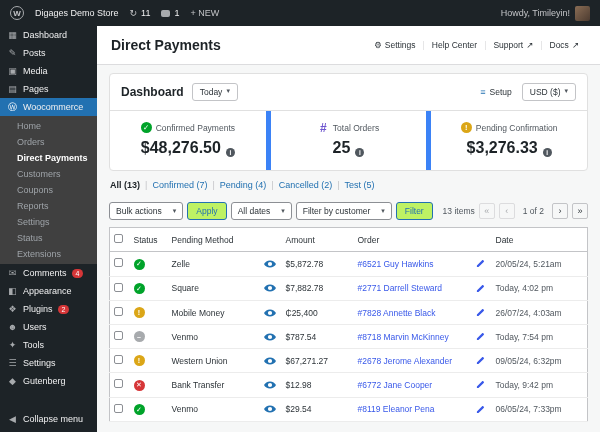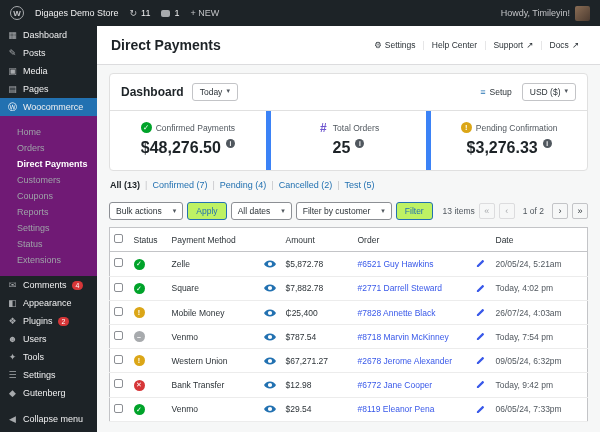--- a/index.html
+++ b/index.html
@@ -18,21 +18,21 @@
   .ab-right{margin-left:auto;display:flex;align-items:center;gap:5px}
   .avatar{width:15px;height:15px;border-radius:2px;background:linear-gradient(135deg,#8a6d55,#4c3b30)}
   
   .wrapper{display:flex;height:406px}
   .sidebar{width:97px;background:#1d2327;color:#f0f0f1;font-size:9px;display:flex;
            flex-direction:column;overflow:hidden;flex-shrink:0}
   .s-item{display:flex;align-items:center;gap:5px;padding:4px 7px;cursor:pointer;line-height:10px}
   .s-ico{width:11px;color:#a7aaad;font-size:9px;text-align:center;flex-shrink:0}
   .s-item.active{background:#2271b1}
   .s-item.active .s-ico{color:#fff}
-  .submenu{background:#701a75;padding:8px 0}
+  .submenu{background:#404040;padding:2px 0}
   .sub-item{padding:3px 7px 3px 17px;color:#9ea3a8;cursor:pointer;line-height:10px;white-space:nowrap}
   .sub-item.current{color:#fff;font-weight:bold}
   .badge{background:#d63638;color:#fff;border-radius:7px;font-size:7px;padding:1px 4px;line-height:7px}
   .collapse-item{margin-top:auto;margin-bottom:4px}
   
   .main{flex:1;display:flex;flex-direction:column;background:#f6f7f7;min-width:0}
   .page-head{height:39px;background:#fff;border-bottom:1px solid #dcdcde;display:flex;
              align-items:center;padding:0 14px;flex-shrink:0}
   .page-title{font-size:14px;font-weight:bold;color:#1d2327}
   .head-actions{margin-left:auto;display:flex;align-items:center;font-size:8.5px;color:#2c3338}
@@ -51,21 +51,21 @@
   .setup .s-glyph{color:#2271b1;font-size:9px}
   .stats{display:flex;border-top:1px solid #e0e0e0}
   .stat{flex:1;padding:11px 0 13px;display:flex;flex-direction:column;align-items:center;gap:6px}
   .stat+.stat{border-left:5px solid #3b82f6}
   .stat-top{display:flex;align-items:center;gap:4px;font-size:8.5px;color:#50575e}
   .stat-ico{width:11px;height:11px;border-radius:50%;color:#fff;font-size:7.5px;display:flex;
             align-items:center;justify-content:center;font-weight:bold}
   .si-confirmed{background:#00a32a}.si-confirmed::after{content:"✓"}
   .si-orders{background:none;color:#6e56cf;font-size:12px}.si-orders::after{content:"#"}
   .si-pending{background:#dba617}.si-pending::after{content:"!"}
-  .stat-val{font-size:16px;font-weight:bold;color:#1d2327;display:flex;align-items:flex-start;gap:5px}
+  .stat-val{font-size:16px;font-weight:bold;color:#1d2327;display:flex;align-items:flex-end;gap:5px}
   .info{width:9px;height:9px;border-radius:50%;background:#50575e;color:#fff;font-size:6.5px;
         display:inline-flex;align-items:center;justify-content:center;font-weight:bold;flex-shrink:0}
   .info::after{content:"i"}
   
   .tabs{display:flex;align-items:center;gap:5px;font-size:9px;margin:9px 1px 12px}
   .tab{color:#2271b1;cursor:pointer;white-space:nowrap}
   .tab.active{color:#1d2327;font-weight:bold}
   .tab-sep{color:#c3c4c7}
   
   .toolbar{display:flex;align-items:center;gap:4px;margin-bottom:7px;font-size:8.5px}
@@ -310,21 +310,21 @@
             <col style="width:22px">
                   <col style="width:72px">
             <col style="width:118px">
             <col style="width:20px">
             <col>
           </colgroup>
         <thead>
           <tr>
             <th><span class="cb"></span></th>
             <th>Status</th>
-            <th>Payment Method</th>
+            <th>Pending Method</th>
             <th></th>
             <th>Amount</th>
             <th>Order</th>
             <th></th>
             <th>Date</th>
           </tr>
         </thead>
         <tbody>
           <tr>
             <td><span class="cb"></span></td>

